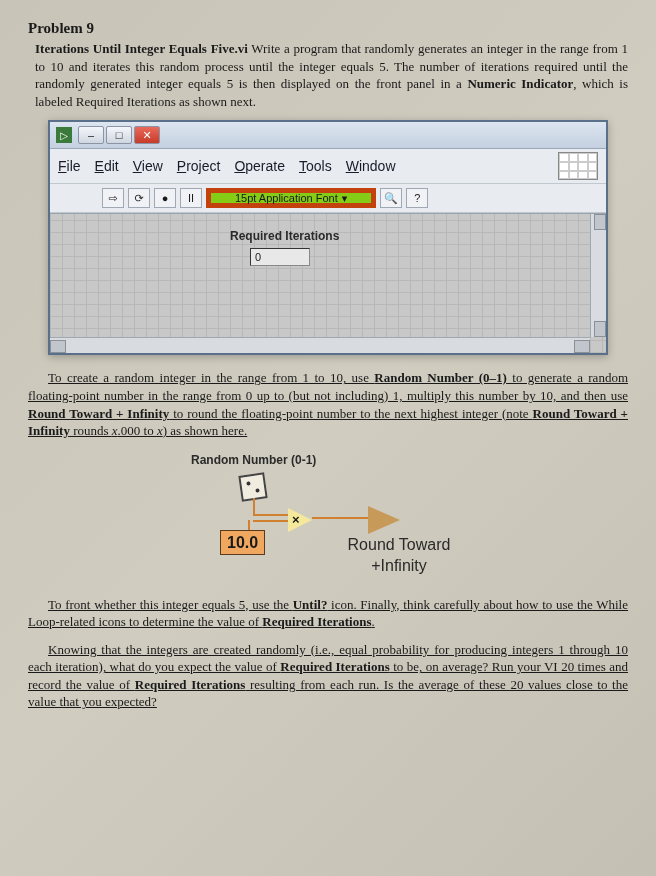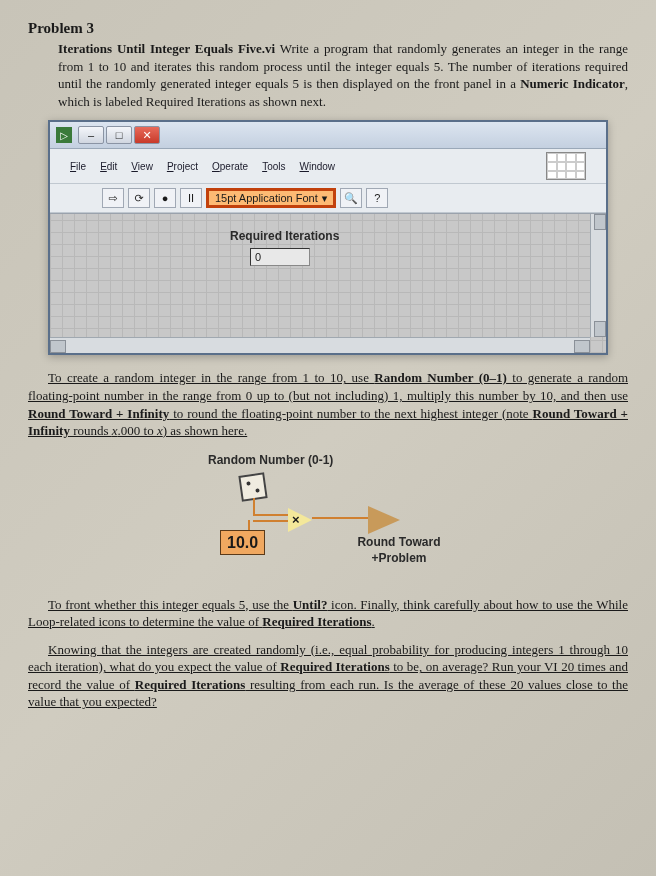--- a/index.html
+++ b/index.html
@@ -45,24 +45,24 @@
     .lv-winbtns { display: flex; gap: 2px; }
     .lv-winbtn {
       width: 26px; height: 18px;
       background: linear-gradient(#f4f6fa, #d0d6e0);
       border: 1px solid #8a94a4; border-radius: 2px;
       display: flex; align-items: center; justify-content: center;
       font-size: 11px; font-family: Tahoma, sans-serif;
     }
     .lv-winbtn.close { background: linear-gradient(#e86a5a, #c83a2a); color: #fff; }
     .lv-menubar {
-      background: #e8ecf0; padding: 3px 20px;
+      background: #e8ecf0; padding: 3px 8px;
       border-bottom: 1px solid #c0c8d0;
       display: flex; gap: 14px;
-      font-family: Tahoma, sans-serif; font-size: 10px;
+      font-family: Tahoma, sans-serif; font-size: 14px;
       align-items: center;
     }
     .lv-menuitem { color: #1a1a2a; }
     .lv-menuitem .ul { text-decoration: underline; }
     .lv-menu-icon {
       margin-left: auto; width: 40px; height: 28px;
       background: #fff; border: 1px solid #888;
       display: grid; grid-template-columns: repeat(4,1fr); grid-template-rows: repeat(3,1fr);
     }
     .lv-menu-icon div { border: 0.5px solid #ccc; }
@@ -72,22 +72,22 @@
       display: flex; gap: 4px; align-items: center;
       font-family: Tahoma, sans-serif; font-size: 11px;
     }
     .tbbtn {
       width: 22px; height: 20px; background: #f0f2f6;
       border: 1px solid #a0a8b4; display: flex;
       align-items: center; justify-content: center;
       font-size: 11px;
     }
     .tbfont {
-      height: 20px; padding: 0 6px;
-      background: #fdba74; border: 3px solid #c2410c;
+      height: 20px; padding: 0 24px;
+      background: #84cc16; border: 5px solid #c2410c;
       display: flex; align-items: center; font-size: 11px;
     }
     .lv-canvas {
       height: 140px; background: #c8c8c8;
       background-image: repeating-linear-gradient(0deg, #b8b8b8 0 1px, transparent 1px 12px),
                         repeating-linear-gradient(90deg, #b8b8b8 0 1px, transparent 1px 12px);
       position: relative;
       border-top: 1px solid #9aa2ac;
     }
     .lv-label {
@@ -121,21 +121,21 @@
       background:#c0c6cc; border:1px solid #8a9098;
     }
     .lv-scroll-h::before { left:0; }
     .lv-scroll-h::after { right:0; }
 
     
     .diagram {
       margin: 12px auto 14px; width: 340px; height: 130px; position: relative;
       font-family: Tahoma, sans-serif; font-size: 12px;
     }
-    .d-title { position: absolute; top: 0; left: 50px; font-weight: bold; color: #2a2a2a; }
+    .d-title { position: absolute; top: 0; left: 33px; font-weight: bold; color: #2a2a2a; }
     .d-dice {
       position: absolute; top: 22px; left: 82px; width: 26px; height: 26px;
       background: #f0ece0; border: 2px solid #444; transform: rotate(-8deg);
     }
     .d-dice::before, .d-dice::after { content:''; position:absolute; background:#333; border-radius:50%; width:4px; height:4px; }
     .d-dice::before { top:5px; left:5px; }
     .d-dice::after { bottom:5px; right:5px; }
     .d-mult {
       position: absolute; top: 56px; left: 130px; width: 0; height: 0;
       border-top: 12px solid transparent; border-bottom: 12px solid transparent;
@@ -147,35 +147,35 @@
     .d-round {
       position: absolute; top: 54px; left: 210px; width: 0; height: 0;
       border-top: 14px solid transparent; border-bottom: 14px solid transparent;
       border-left: 32px solid #c89a5a;
     }
     .d-const {
       position: absolute; top: 78px; left: 62px;
       background: #f0a860; border: 1.5px solid #5a3a1a;
       padding: 1px 6px; font-size: 16px; font-weight: bold;
     }
-    .d-roundlabel { position:absolute; top: 82px; left: 186px; font-size:12px; color:#2a2a2a; text-align:center; width:110px;font-weight:bold; }
+    .d-roundlabel { position:absolute; top: 82px; left: 186px; font-size:16px; color:#2a2a2a; text-align:center; width:110px; }
     .wire { position:absolute; background:#d08030; height:2px; }
     .w1 { top:46px; left:95px; width:2px; height:18px; }
     .w2 { top:62px; left:95px; width:38px; }
     .w3 { top:68px; left:95px; width:38px; }
     .w5 { top:65px; left:154px; width:58px; }
     .w6 { top:86px; left:90px; width:8px; height:2px; }
     .w7 { top:68px; left:90px; width:2px; height:18px; }
 
   </style>
 </head>
 <body>
 
-<div class="prob-title">Problem 3</div>
-<p class="para" style="margin-left:30px">
+<div class="prob-title">Problem 9</div>
+<p class="para" style="margin-left:7px">
   <span class="bold">Iterations Until Integer Equals Five.vi</span><span> Write a program that randomly generates an integer in the range from 1 to 10 and iterates this random process until the integer equals 5. The number of iterations required until the randomly generated integer equals 5 is then displayed on the front panel in a </span><span class="bold">Numeric Indicator</span><span>, which is labeled Required Iterations as shown next.</span>
 </p>
 
 <div class="lv-window">
   <div class="lv-titlebar">
     <div class="lv-ticon">▷</div>
     <div class="lv-winbtns">
       <div class="lv-winbtn">–</div>
       <div class="lv-winbtn">□</div>
       <div class="lv-winbtn close">✕</div>
@@ -235,21 +235,21 @@
   <div class="wire w1"></div>
   <div class="wire w2"></div>
   <div class="wire w3"></div>
   <div class="wire w5"></div>
   <div class="wire w6"></div>
   <div class="wire w7"></div>
   <div class="d-mult"></div>
   <div class="d-round"></div>
   <div class="d-const">10.0</div>
   <div class="d-roundlabel">
-    <span>Round Toward</span><br><span>+Problem</span>
+    <span>Round Toward</span><br><span>+Infinity</span>
   </div>
 </div>
 
 <p class="para indent">
   <span>To front whether this integer equals 5, use the </span><span class="bold">Until?</span><span> icon. Finally, think carefully about how to use the While Loop-related icons to determine the value of </span><span class="bold">Required Iterations</span><span>.</span>
 </p>
 
 <p class="para indent">
   <span>Knowing that the integers are created randomly (i.e., equal probability for producing integers 1 through 10 each iteration), what do you expect the value of </span><span class="bold">Required Iterations</span><span> to be, on average? Run your VI 20 times and record the value of </span><span class="bold">Required Iterations</span><span> resulting from each run. Is the average of these 20 values close to the value that you expected?</span>
 </p>

